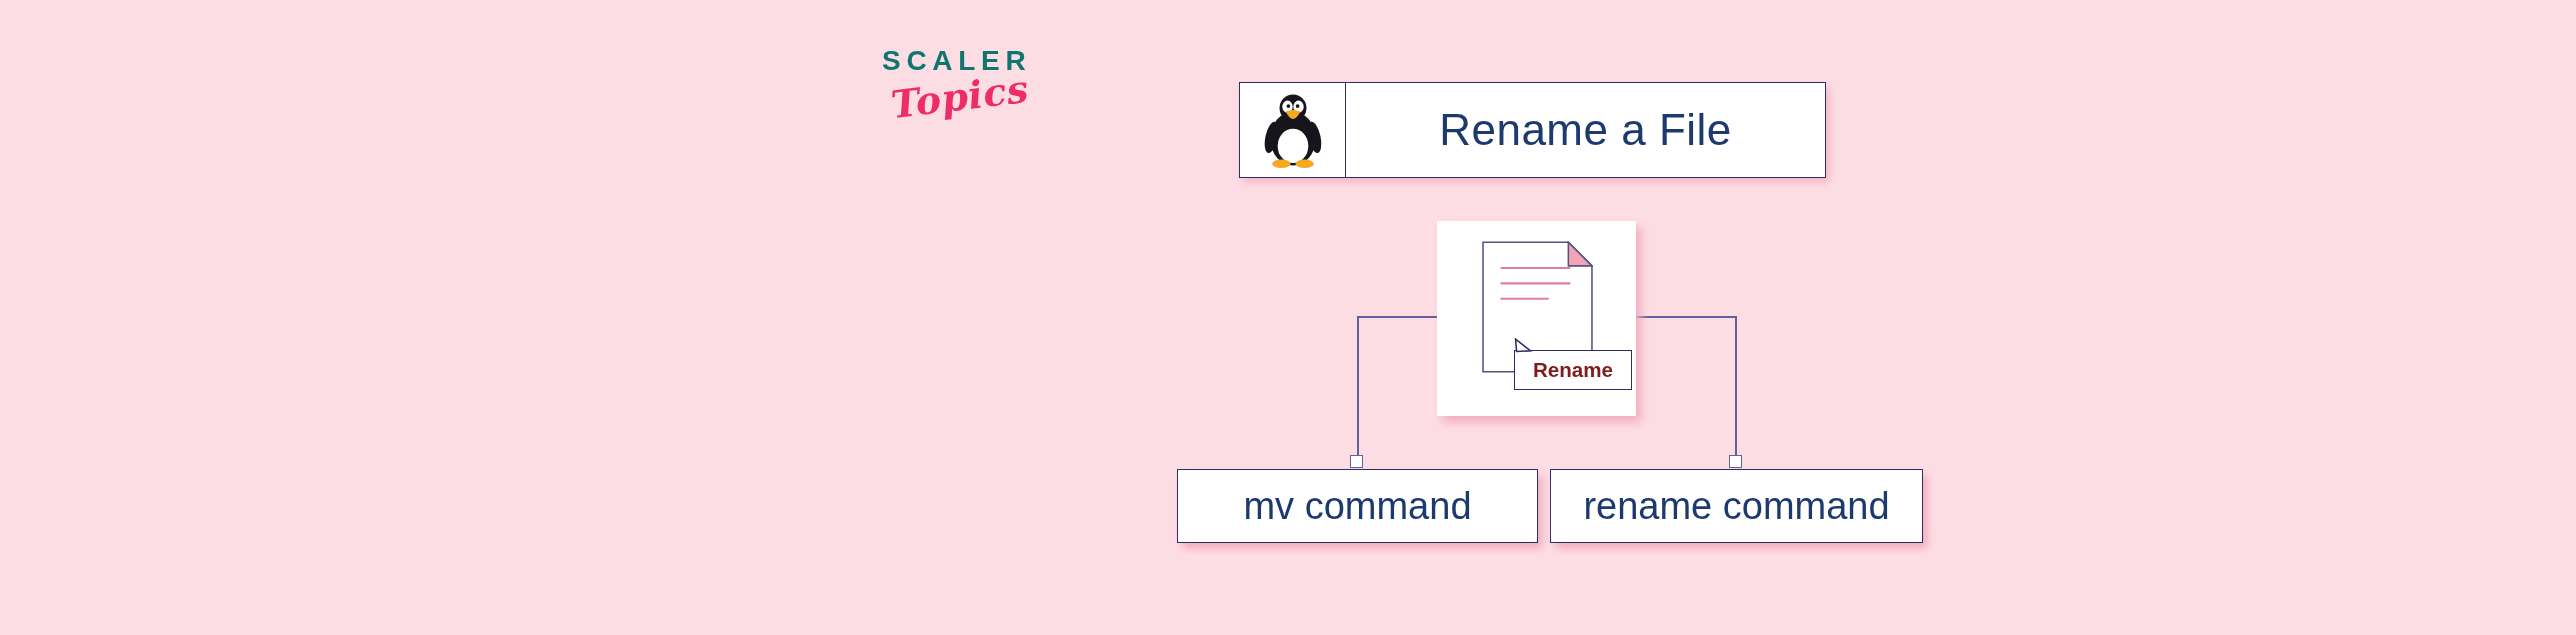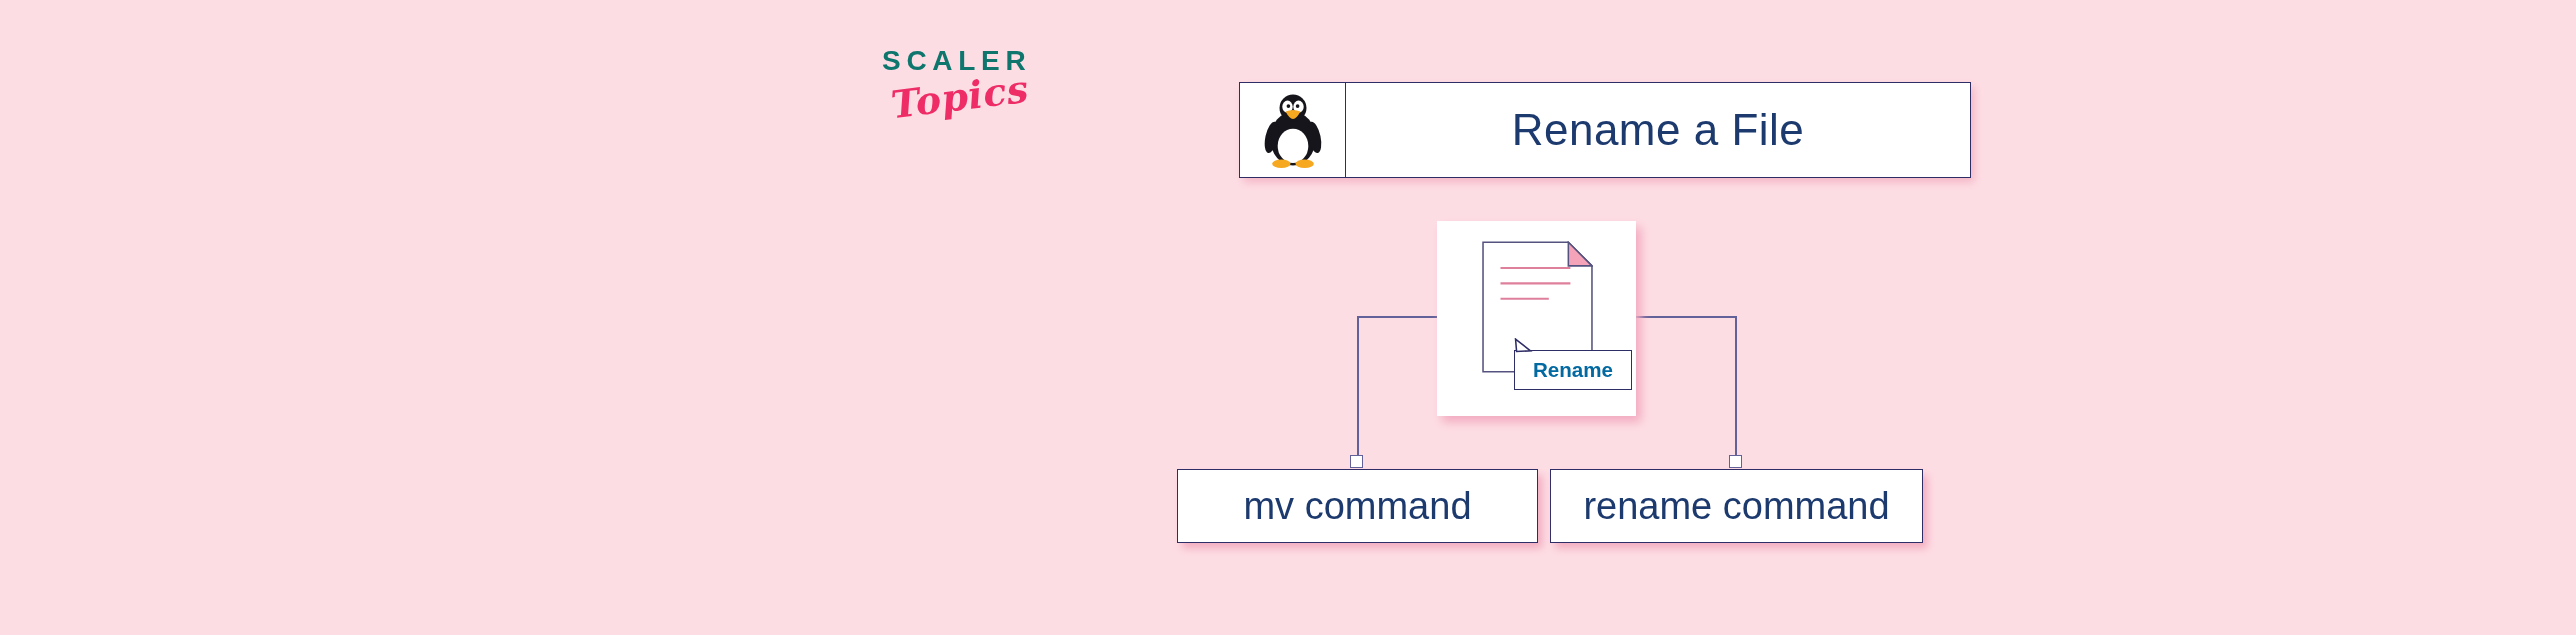--- a/index.html
+++ b/index.html
@@ -41,21 +41,21 @@
     transform: rotate(-7deg);
     margin-left: 9.3px;
     margin-top: 1px;
     letter-spacing: 0.5px;
   }
 
   
   .title-card {
     position: absolute;
     left: 1239px; top: 82px;
-    width: 732px; height: 96px;
+    width: 587px; height: 96px;
     background: #ffffff;
     border: 1.5px solid #2f2d66;
     box-shadow: 4.1px 5.2px 8.2px #f4b6c7;
     display: flex;
     align-items: stretch;
   }
   .tux-wrap {
     width: 106px;
     border-right: 1.5px solid #2f2d66;
     display: flex;
@@ -91,21 +91,21 @@
     left: 1514px; top: 350px;
     width: 118px; height: 40px;
     background: #ffffff;
     border: 1.5px solid #2f2d66;
     z-index: 4;
     display: flex;
     align-items: center;
     justify-content: center;
     font-size: 20.6px;
     font-weight: bold;
-    color: #0369a1;
+    color: #7f1d1d;
   }
   .tag-pointer {
     position: absolute;
     left: -1.5px; top: -13px;
     z-index: 5;
   }
 
   
   .conn {
     position: absolute;

